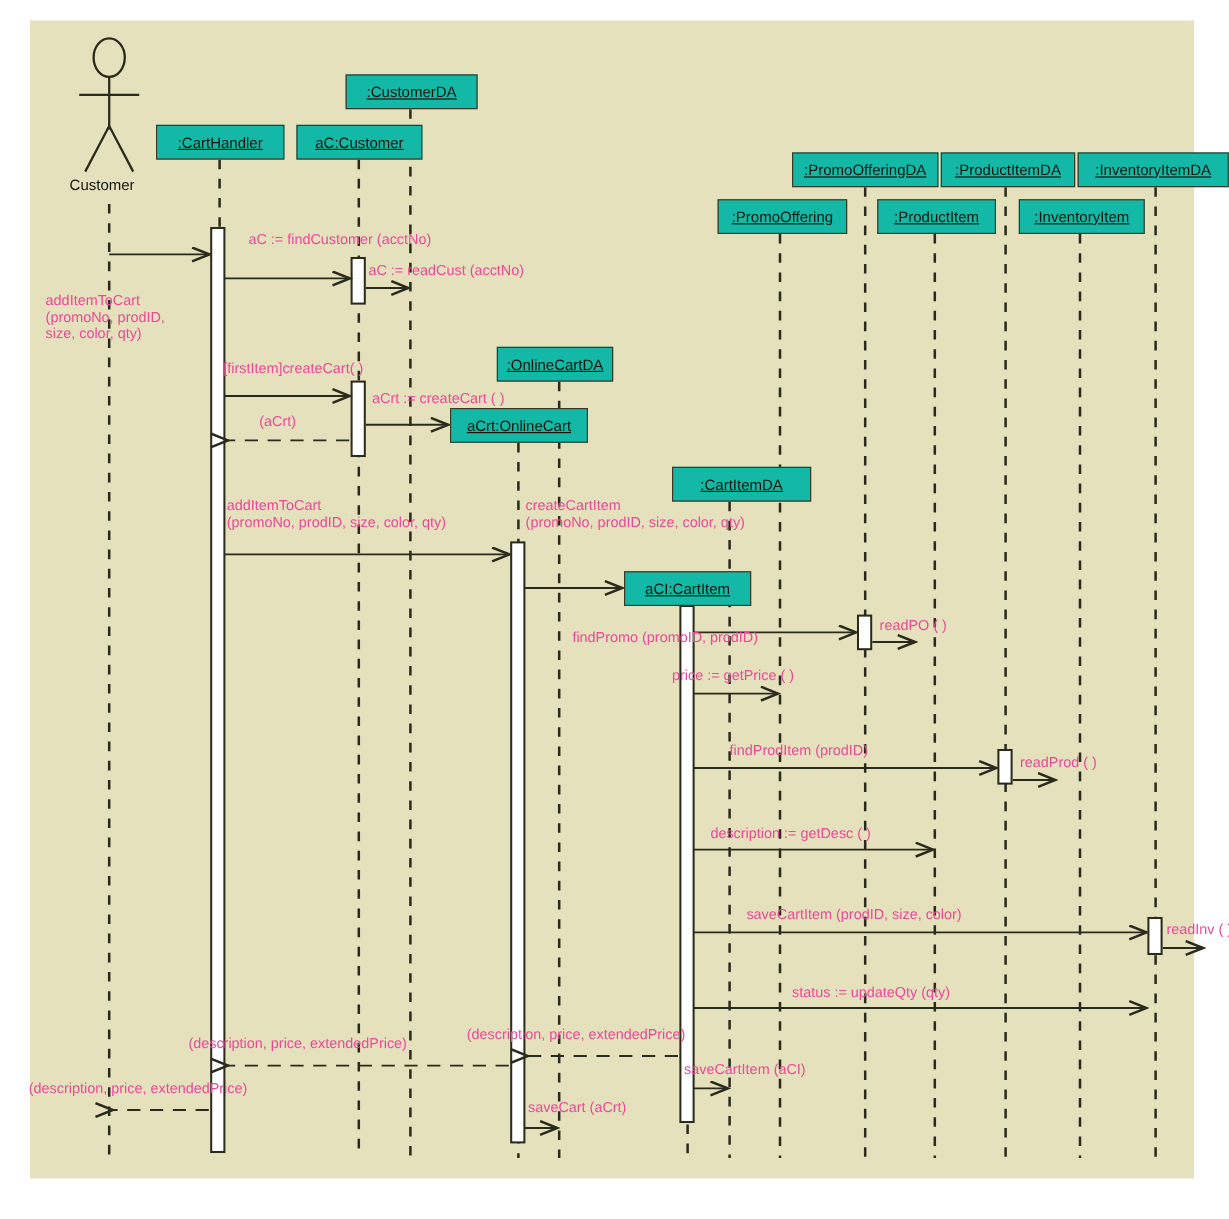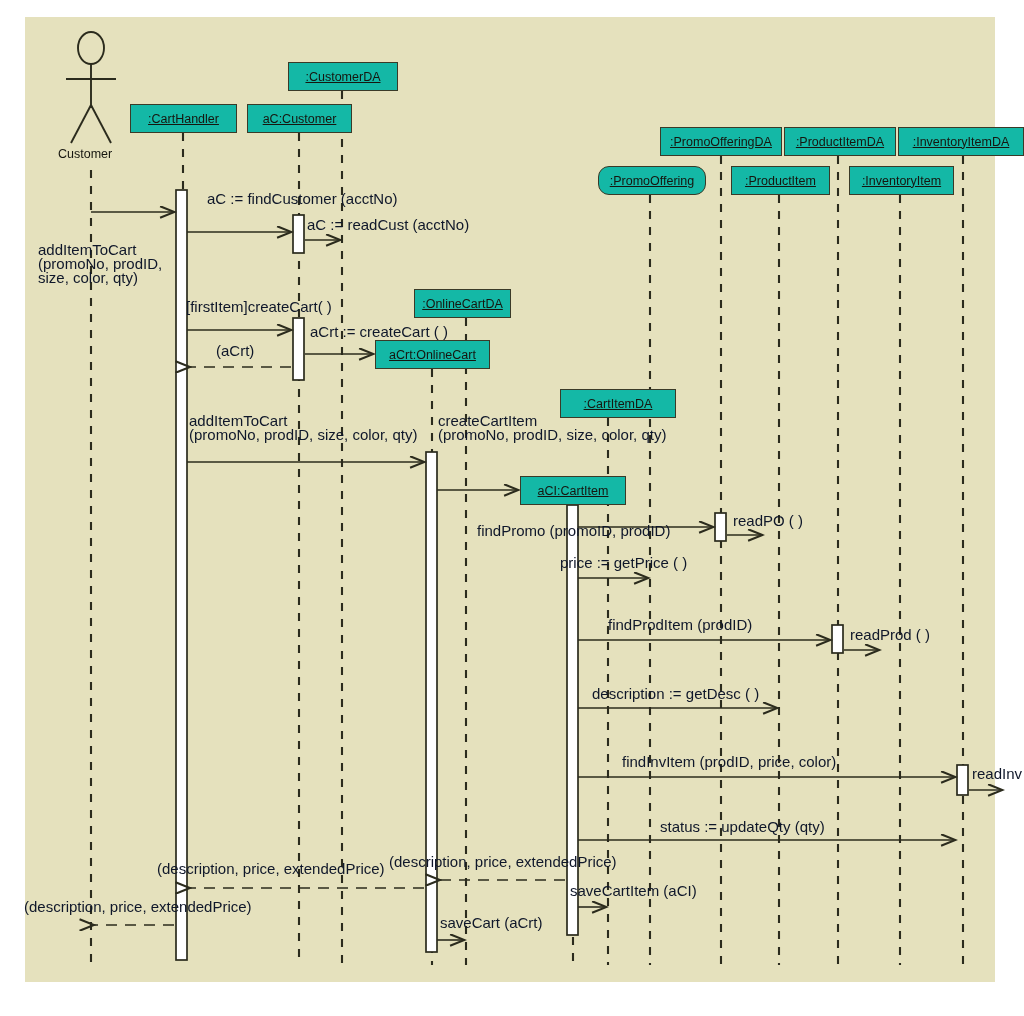--- a/index.html
+++ b/index.html
@@ -1,19 +1,19 @@
 <!DOCTYPE html>
 <html><head>
 <meta charset="utf-8">
 <style>
   html,body{margin:0;padding:0;background:#ffffff;}
   body{width:1024px;height:1016px;font-family:"Liberation Sans",sans-serif;}
   #canvas{position:absolute;left:25px;top:17px;width:970px;height:965px;background:#e5e1bd;}
   #svgroot{position:absolute;left:0;top:0;width:1024px;height:1016px;}
-  .lbl{position:absolute;font-size:15px;color:#0f172a;white-space:pre;line-height:14px;}
+  .lbl{position:absolute;font-size:12px;color:#ec4899;white-space:pre;line-height:14px;}
   .objbox{position:absolute;background:#14b8a6;border:1.6px solid #3a3a28;box-sizing:border-box;
           display:flex;align-items:center;justify-content:center;}
   .objbox span{font-size:12.5px;color:#16160f;text-decoration:underline;white-space:nowrap;}
   .actorlbl{position:absolute;font-size:12.5px;color:#16160f;}
 </style>
 </head>
 <body>
 
 <div id="canvas"></div>
 
@@ -132,21 +132,21 @@
   </div>
 
 <div class="objbox" style="left:520px;top:476px;width:106px;height:29px;">
   <span>aCI:CartItem</span>
   </div>
 
 <div class="objbox" style="left:560px;top:389px;width:116px;height:29px;">
   <span>:CartItemDA</span>
   </div>
 
-<div class="objbox" style="left:598px;top:166px;width:108px;height:29px;border-radius:11px;">
+<div class="objbox" style="left:598px;top:166px;width:108px;height:29px;">
   <span>:PromoOffering</span>
   </div>
 
 <div class="objbox" style="left:660px;top:127px;width:122px;height:29px;">
   <span>:PromoOfferingDA</span>
   </div>
 
 <div class="objbox" style="left:731px;top:166px;width:99px;height:29px;">
   <span>:ProductItem</span>
   </div>
@@ -176,20 +176,20 @@
 <div class="lbl" style="left:189px;top:414px;">addItemToCart
 (promoNo, prodID, size, color, qty)</div>
 <div class="lbl" style="left:438px;top:414px;">createCartItem
 (promoNo, prodID, size, color, qty)</div>
 <div class="lbl" style="left:477px;top:505px;margin-top:19px;">findPromo (promoID, prodID)</div>
 <div class="lbl" style="left:733px;top:514px;">readPO ( )</div>
 <div class="lbl" style="left:560px;top:556px;">price := getPrice ( )</div>
 <div class="lbl" style="left:608px;top:618px;">findProdItem (prodID)</div>
 <div class="lbl" style="left:850px;top:628px;">readProd ( )</div>
 <div class="lbl" style="left:592px;top:687px;">description := getDesc ( )</div>
-<div class="lbl" style="left:622px;top:755px;">findInvItem (prodID, price, color)</div>
+<div class="lbl" style="left:622px;top:755px;">saveCartItem (prodID, size, color)</div>
 <div class="lbl" style="left:972px;top:767px;">readInv ( )</div>
 <div class="lbl" style="left:660px;top:820px;">status := updateQty (qty)</div>
 <div class="lbl" style="left:389px;top:855px;">(description, price, extendedPrice)</div>
 <div class="lbl" style="left:157px;top:862px;">(description, price, extendedPrice)</div>
 <div class="lbl" style="left:24px;top:900px;">(description, price, extendedPrice)</div>
 <div class="lbl" style="left:570px;top:884px;">saveCartItem (aCI)</div>
 <div class="lbl" style="left:440px;top:916px;">saveCart (aCrt)</div>
 
 </body></html>

